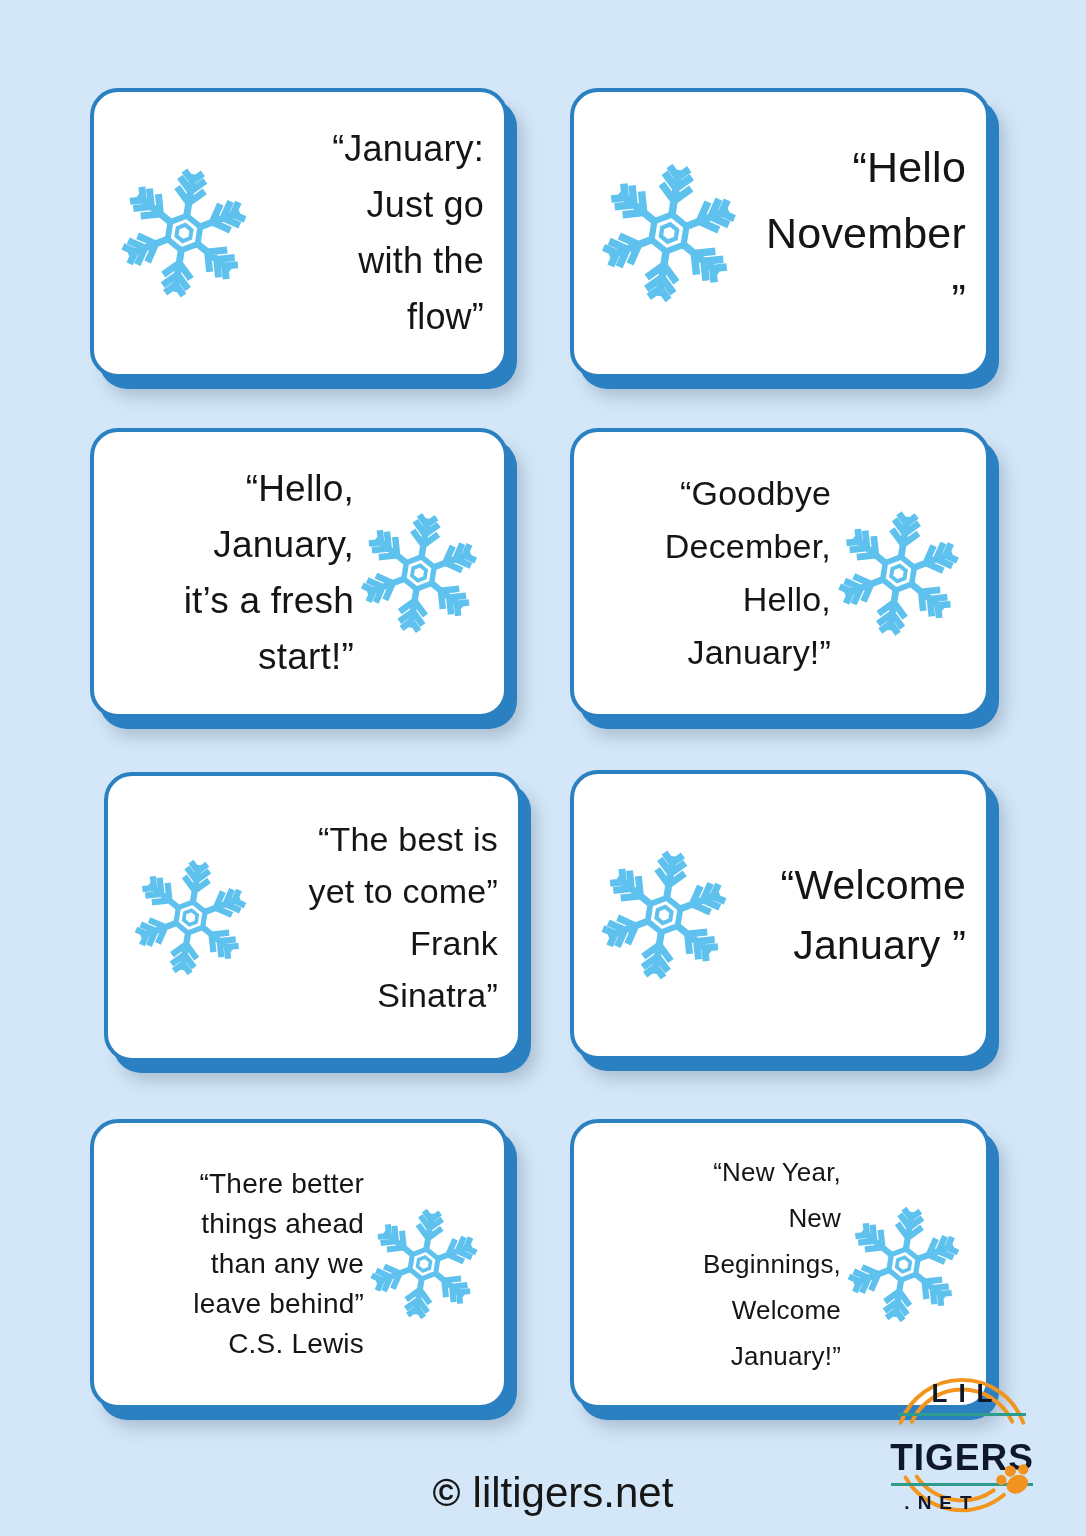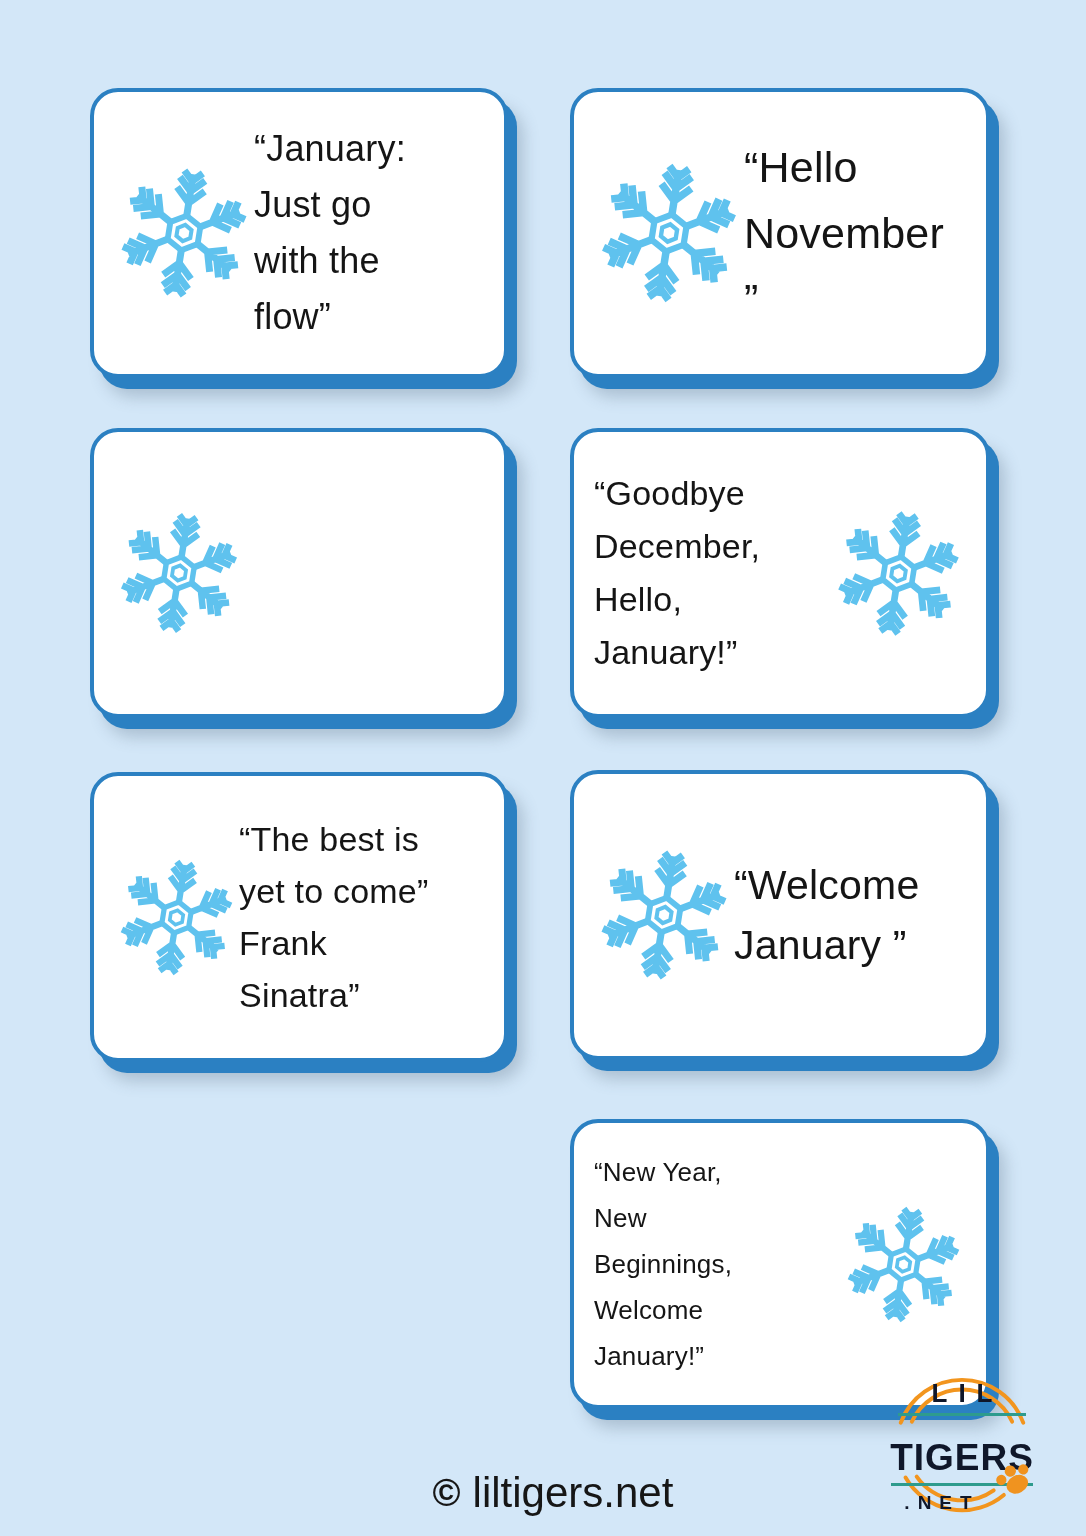--- a/index.html
+++ b/index.html
@@ -19,33 +19,33 @@
     box-shadow:9px 11px 0 0 #2b80c2, 15px 19px 16px rgba(70,90,110,.28);
     display:flex;
     align-items:center;
     padding:16px 20px;
     box-sizing:border-box;
   }
   .c1{left:90px;top:88px;width:418px;height:290px}
   .c2{left:570px;top:88px;width:420px;height:290px}
   .c3{left:90px;top:428px;width:418px;height:290px}
   .c4{left:570px;top:428px;width:420px;height:290px}
-  .c5{left:90px;top:772px;width:418px;height:290px}
+  .c5{left:104px;top:772px;width:418px;height:290px}
   .c6{left:570px;top:770px;width:420px;height:290px}
   .c7{left:90px;top:1119px;width:418px;height:290px}
   .c8{left:570px;top:1119px;width:420px;height:290px}
 
   .flake{flex:0 0 auto;color:#5fc2ee;line-height:0;}
   .flake svg{width:100%;height:auto;display:block;}
   .fl-140{width:140px}.fl-150{width:150px}.fl-130{width:130px}
   .fl-135{width:135px}.fl-125{width:125px}.fl-120{width:120px}
 
   .quote{
     flex:1 1 auto;
-    text-align:left;
+    text-align:right;
     white-space:pre-line;
     color:#151515;
     letter-spacing:0.2px;
   }
   .c1 .quote{font-size:36px;line-height:56px}
   .c2 .quote{font-size:43px;line-height:66px}
   .c3 .quote{font-size:37px;line-height:56px}
   .c4 .quote{font-size:34px;line-height:53px}
   .c5 .quote{font-size:34px;line-height:52px}
   .c6 .quote{font-size:41px;line-height:60px}
@@ -135,20 +135,24 @@
     <div class="flake fl-150">
         <svg viewBox="0 0 120 120">
           <use href="#sf"></use>
         </svg>
       </div>
     <div class="quote">“Hello
 November ”</div>
   </div>
 
   <div class="card c3">
+    <div class="quote">“Hello,
+January,
+it’s a fresh
+start!”</div>
     <div class="flake fl-130">
         <svg viewBox="0 0 120 120">
           <use href="#sf"></use>
         </svg>
       </div>
   </div>
   <div class="card c4">
     <div class="quote">“Goodbye
 December,
 Hello,
@@ -174,20 +178,32 @@
   <div class="card c6">
     <div class="flake fl-140">
         <svg viewBox="0 0 120 120">
           <use href="#sf"></use>
         </svg>
       </div>
     <div class="quote">“Welcome
 January ”</div>
   </div>
 
+  <div class="card c7">
+    <div class="quote">“There better
+things ahead
+than any we
+leave behind”
+C.S. Lewis</div>
+    <div class="flake fl-120">
+        <svg viewBox="0 0 120 120">
+          <use href="#sf"></use>
+        </svg>
+      </div>
+  </div>
   <div class="card c8">
     <div class="quote">“New Year,
 New
 Beginnings,
 Welcome
 January!”</div>
     <div class="flake fl-125">
         <svg viewBox="0 0 120 120">
           <use href="#sf"></use>
         </svg>

